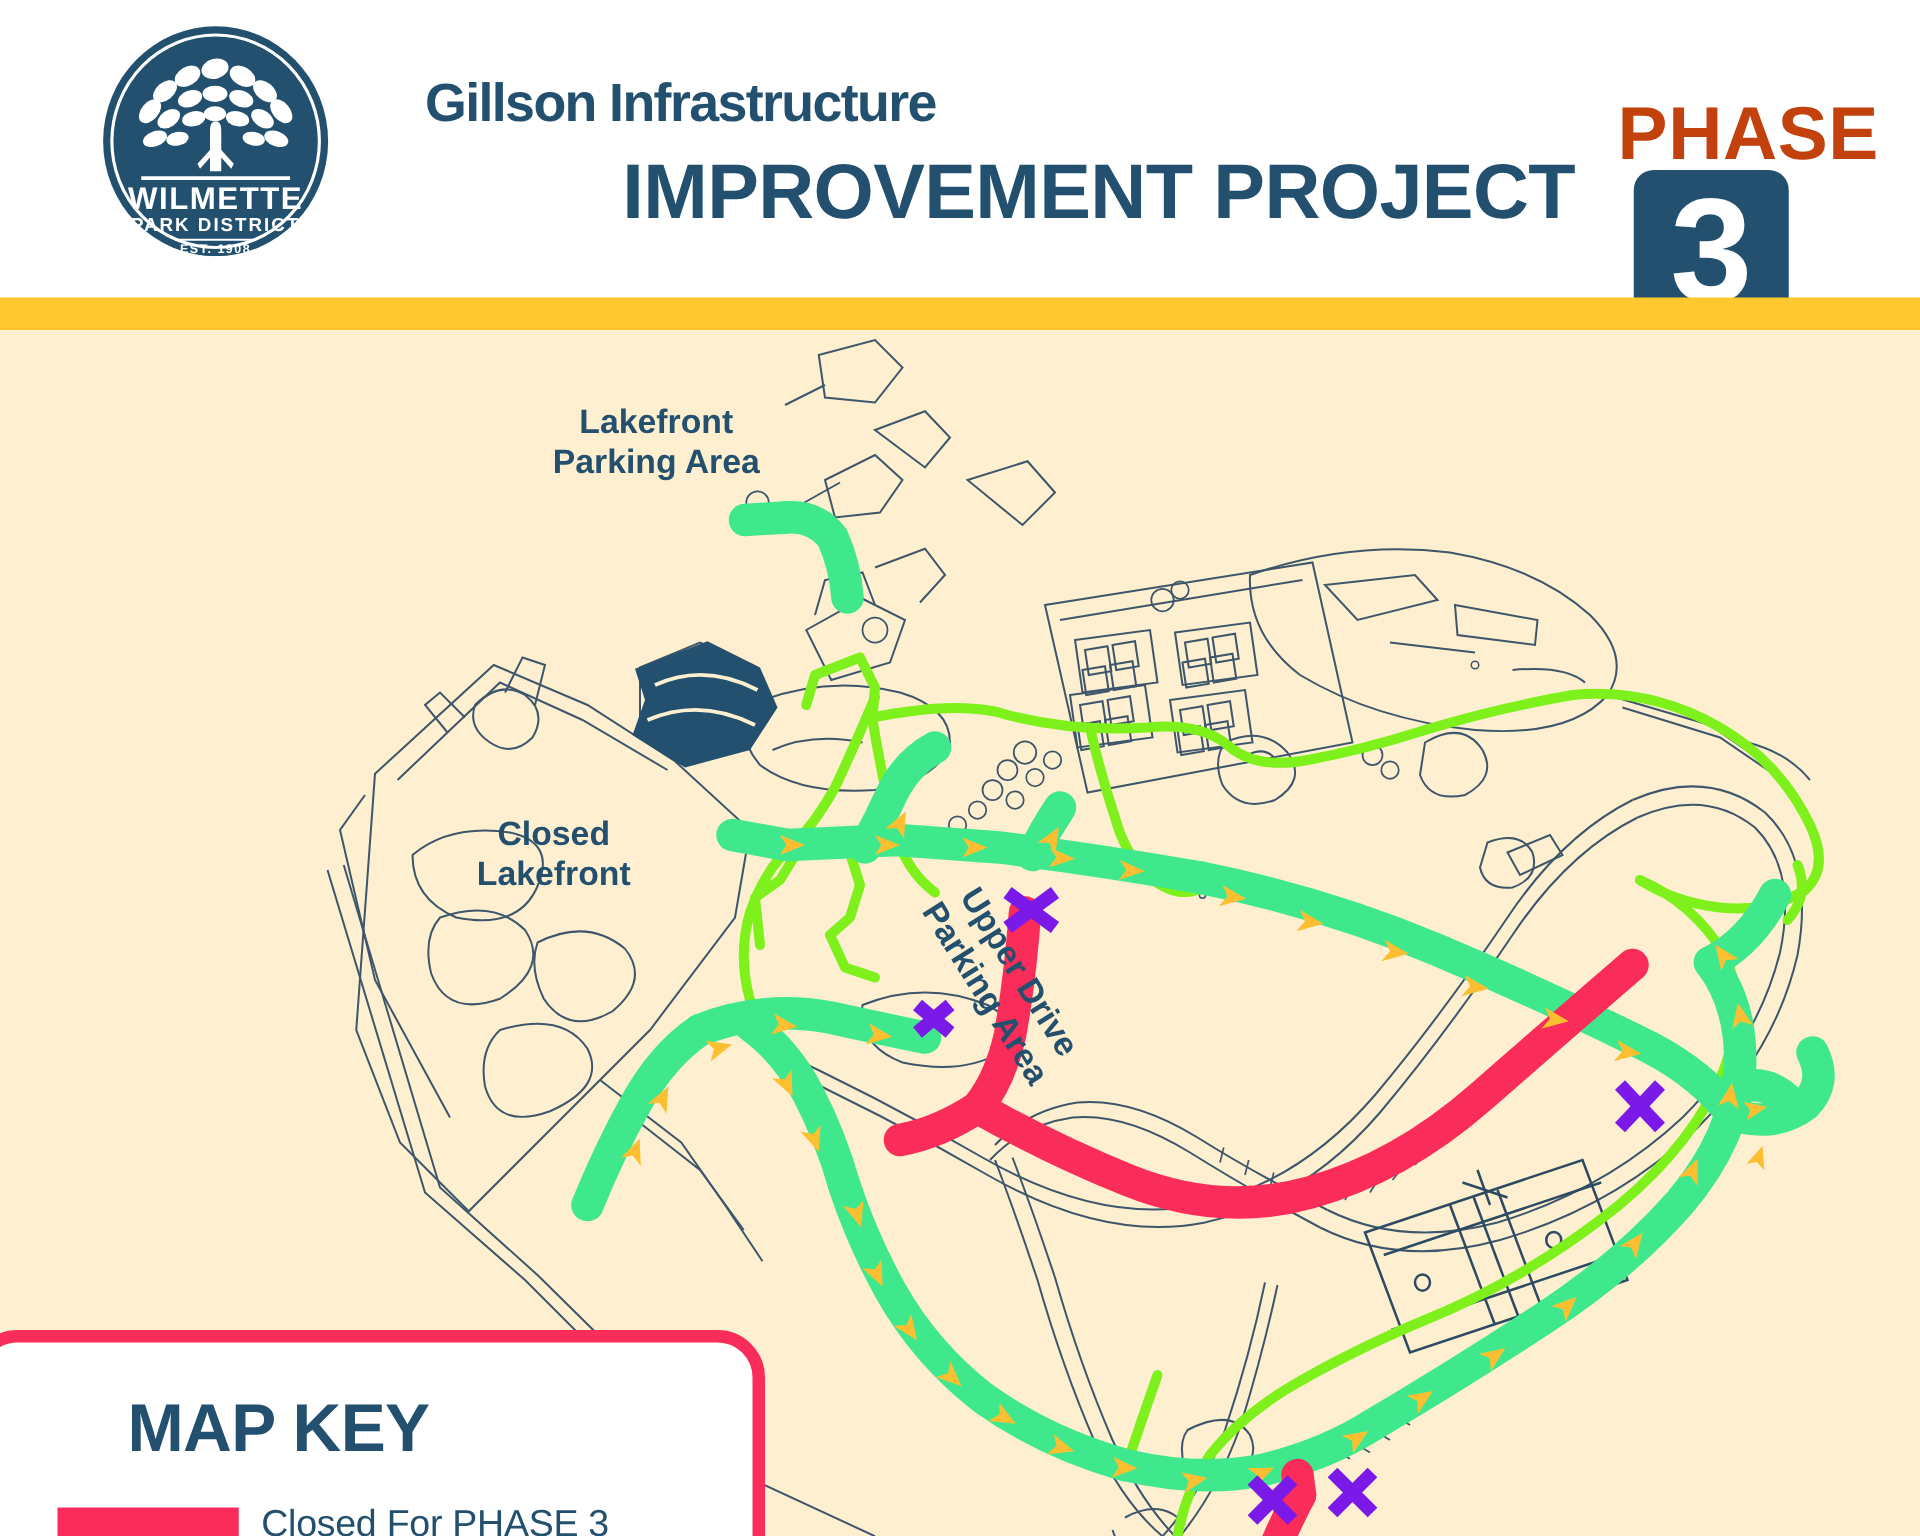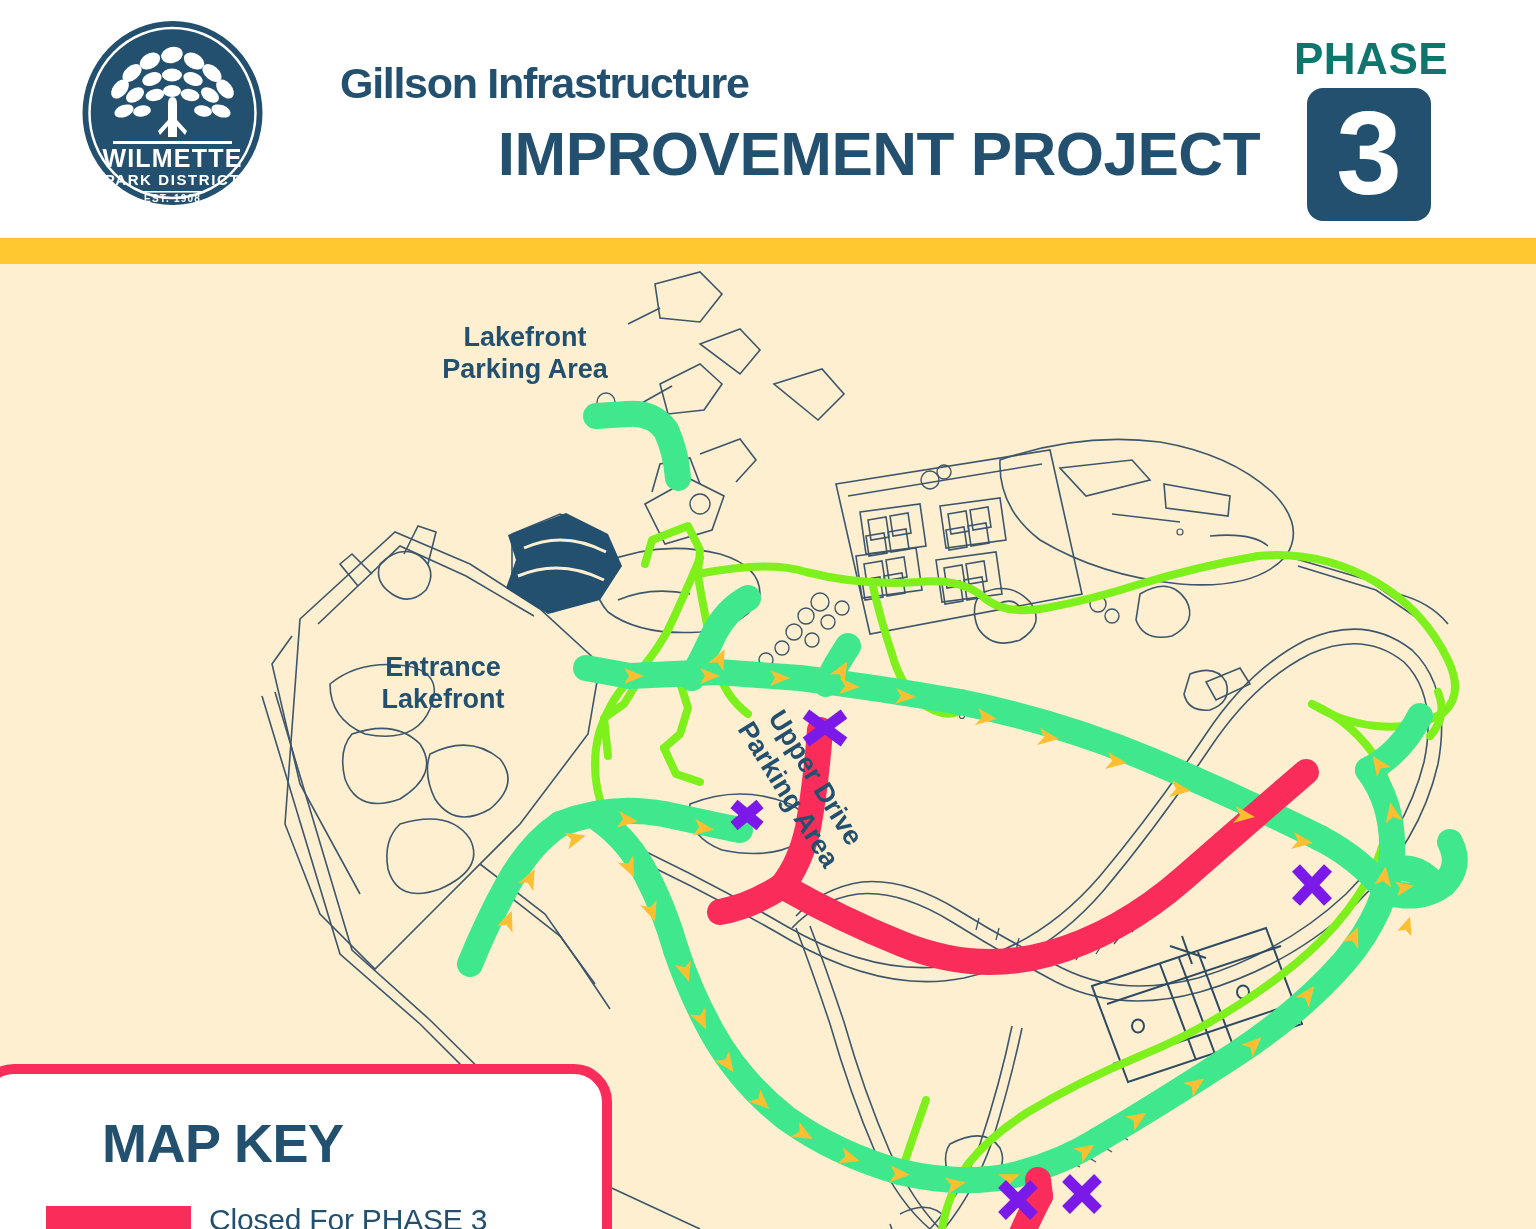--- a/index.html
+++ b/index.html
@@ -48,22 +48,22 @@
     font-size: 62px; font-weight: 700; color: #22506e;
     letter-spacing: -0.5px; line-height: 70px; white-space: nowrap; text-align: right;
   }
 
   
   #phase-badge {
     position: absolute; left: 1294px; top: 35px;
     width: 150px; height: 190px; text-align: center;
   }
   #phase-word {
-    font-size: 44px; font-weight: 700; color: #0f766e;
-    letter-spacing: 0.5px; line-height: 48px;
+    font-size: 60px; font-weight: 700; color: #c2410c;
+    letter-spacing: 0.5px; line-height: 48px; margin-top: 48px;
   }
   #phase-square {
     margin: 5px auto 0; width: 124px; height: 133px;
     background: #22506e; border-radius: 16px;
     display: flex; align-items: center; justify-content: center;
   }
   #phase-number {
     font-size: 118px; font-weight: 700; color: #ffffff;
     line-height: 110px; margin-top: -4px;
   }
@@ -494,21 +494,21 @@
           </g>
       </g>
     </svg>
 
     <div class="map-label" id="label-lakefront">
       <span>Lakefront</span><br>
       <span>Parking Area</span>
     </div>
 
     <div class="map-label" id="label-entrance">
-      <span>Entrance</span><br>
+      <span>Closed</span><br>
       <span>Lakefront</span>
     </div>
 
     <div class="map-label" id="label-upperdrive">
       <span>Upper Drive</span><br>
       <span>Parking Area</span>
     </div>
 
     <div id="map-key">
       <div id="map-key-title">MAP KEY</div>

